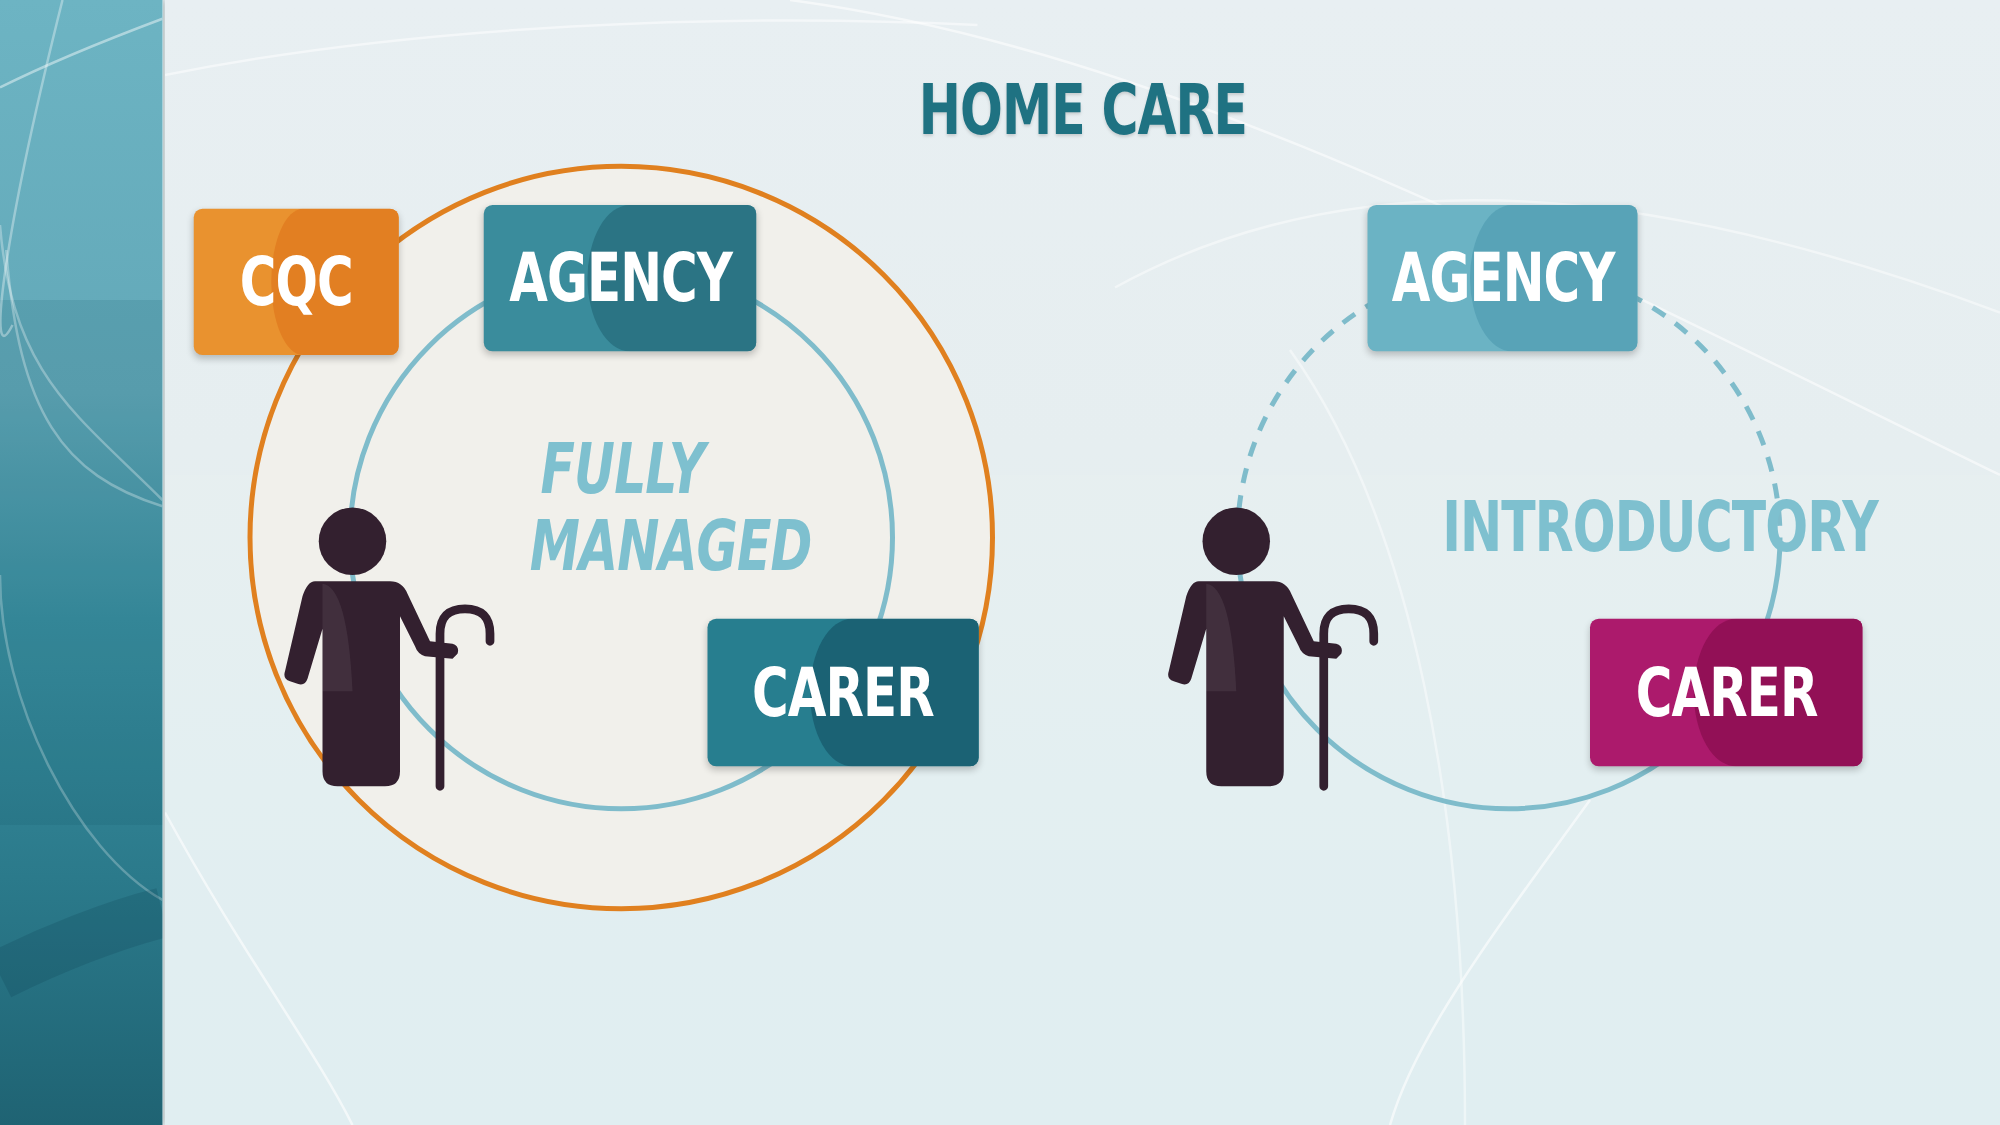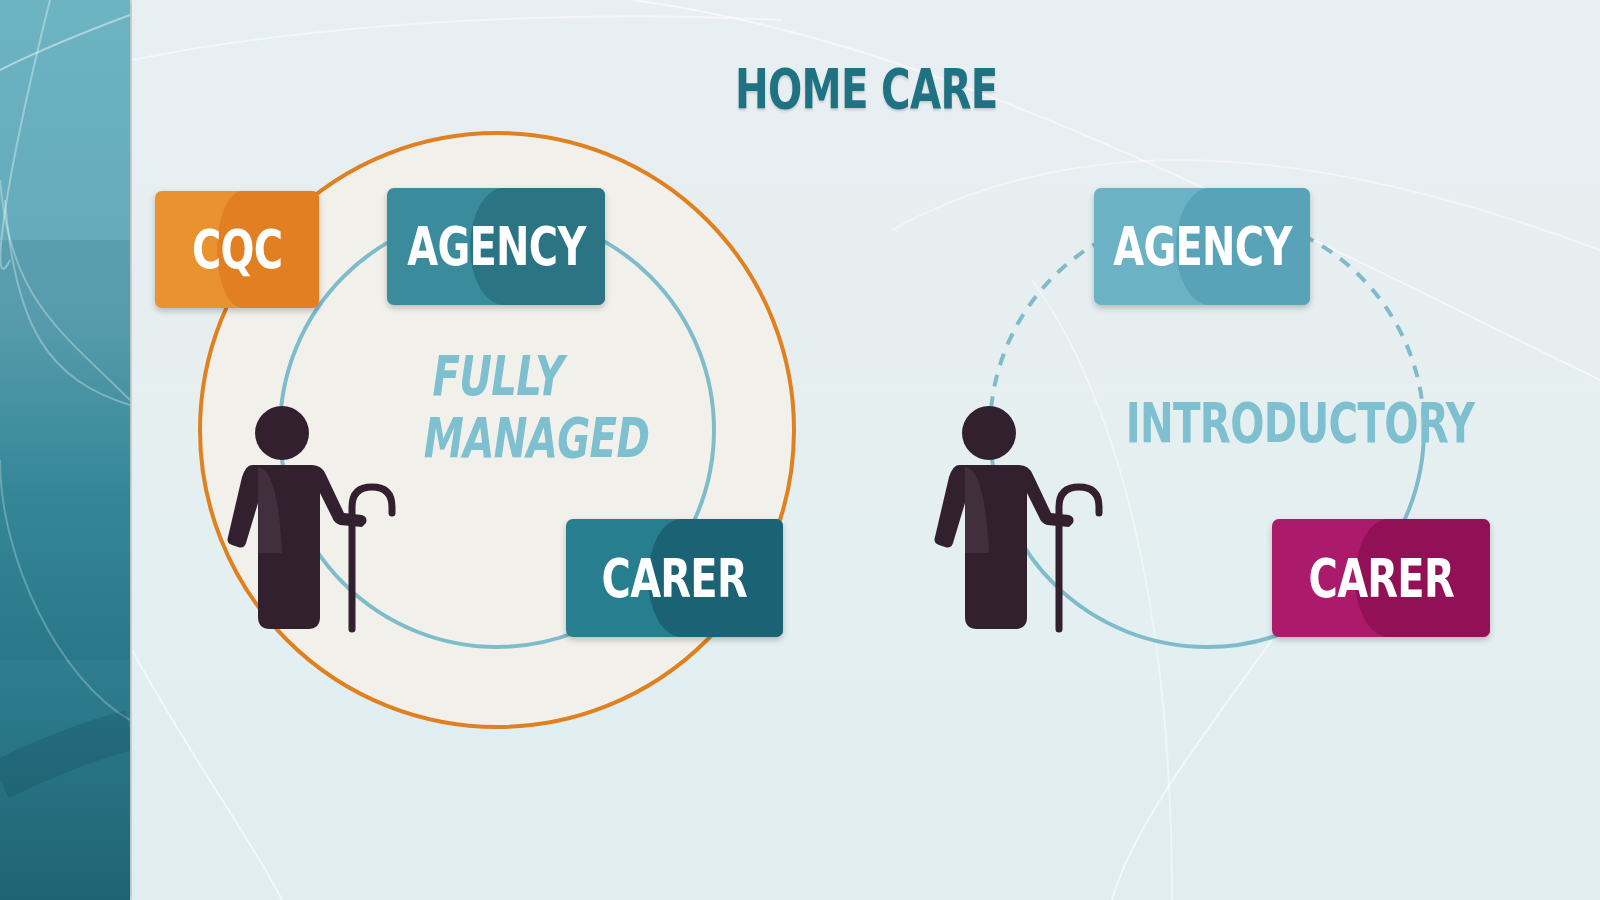--- a/index.html
+++ b/index.html
@@ -27,42 +27,42 @@
   .title {
     position: absolute; left: 735px; top: 56px; width: 270px; text-align: center;
     font-family: "DejaVu Sans", sans-serif; font-weight: bold; font-size: 56px;
     letter-spacing: -1px; color: #1f7282; transform: scaleX(0.72); transform-origin: left top;
     white-space: nowrap; text-shadow: 0 2px 3px rgba(0,0,0,0.15);
   }
   .box {
     position: absolute; border-radius: 7px; color: #ffffff;
     font-family: "DejaVu Sans", sans-serif; font-weight: bold;
     display: flex; align-items: center; justify-content: center;
-    box-shadow: 0 3px 6px rgba(0,0,0,0.22); overflow: hidden; margin-top: 24px;
+    box-shadow: 0 3px 6px rgba(0,0,0,0.22); overflow: hidden;
   }
   .box span.lbl { display: inline-block; transform: scaleX(0.74); font-size: 54px; letter-spacing: -1px; position: relative; z-index: 2; }
   .box .shade { position: absolute; top: 0; bottom: 0; right: 0; width: 62%; border-radius: 50% 0 0 50% / 100% 0 0 100%; z-index: 1; }
   .cqc { left: 155px; top: 167px; width: 164px; height: 117px; background: #e9922f; }
   .cqc .shade { background: #e27f22; }
   .agency1 { left: 387px; top: 164px; width: 218px; height: 117px; background: #3a8c9c; }
   .agency1 .shade { background: #2b7484; }
   .carer1 { left: 566px; top: 495px; width: 217px; height: 118px; background: #277e8f; }
   .carer1 .shade { background: #1b6274; }
   .agency2 { left: 1094px; top: 164px; width: 216px; height: 117px; background: #6bb3c4; }
   .agency2 .shade { background: #58a3b7; }
   .carer2 { left: 1272px; top: 495px; width: 218px; height: 118px; background: #ac1a6c; }
   .carer2 .shade { background: #921056; }
   .center-label {
     position: absolute; text-align: center; font-family: "DejaVu Sans", sans-serif;
     font-weight: bold; color: #7ec0cf; line-height: 62px; font-size: 56px; letter-spacing: -1px;
     white-space: nowrap;
   }
   .fully { left: 380px; top: 345px; width: 235px; font-style: italic; }
   .fully span { display: inline-block; transform: scaleX(0.72); }
-  .intro { left: 1058px; top: 392px; width: 350px; }
+  .intro { left: 1086px; top: 392px; width: 350px; }
   .intro span { display: inline-block; transform: scaleX(0.72); }
   .person { position: absolute; }
 </style>
 </head>
 <body>
 
 <div class="sidebar">
   <div class="band"></div>
   <svg width="130" height="900" style="position:absolute;left:0;top:0">
     <path d="M50 0 C 0 200, -10 300, 10 260" stroke="rgba(255,255,255,0.35)" stroke-width="2" fill="none"></path>

